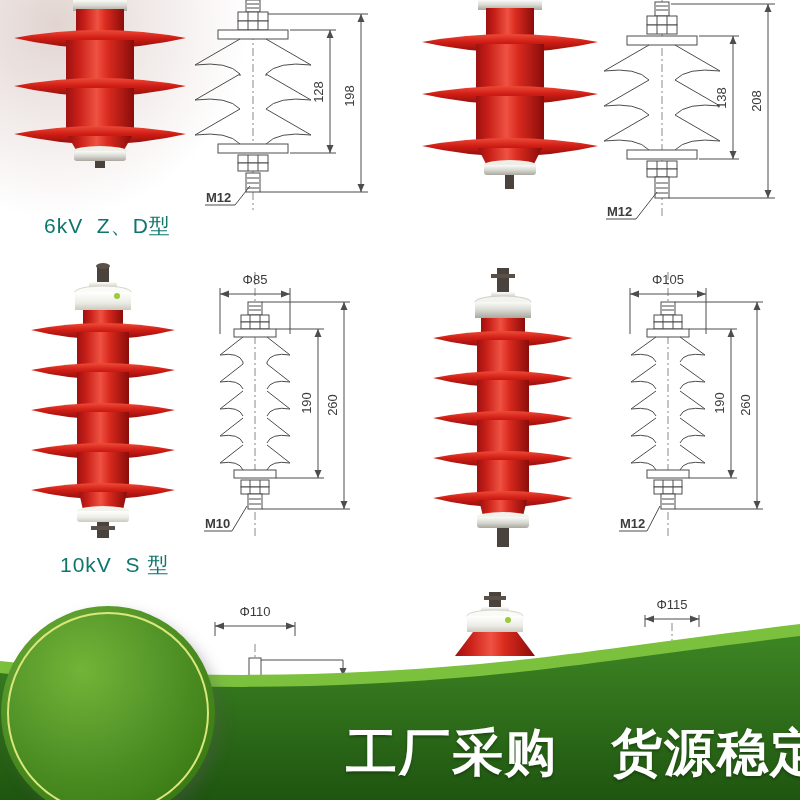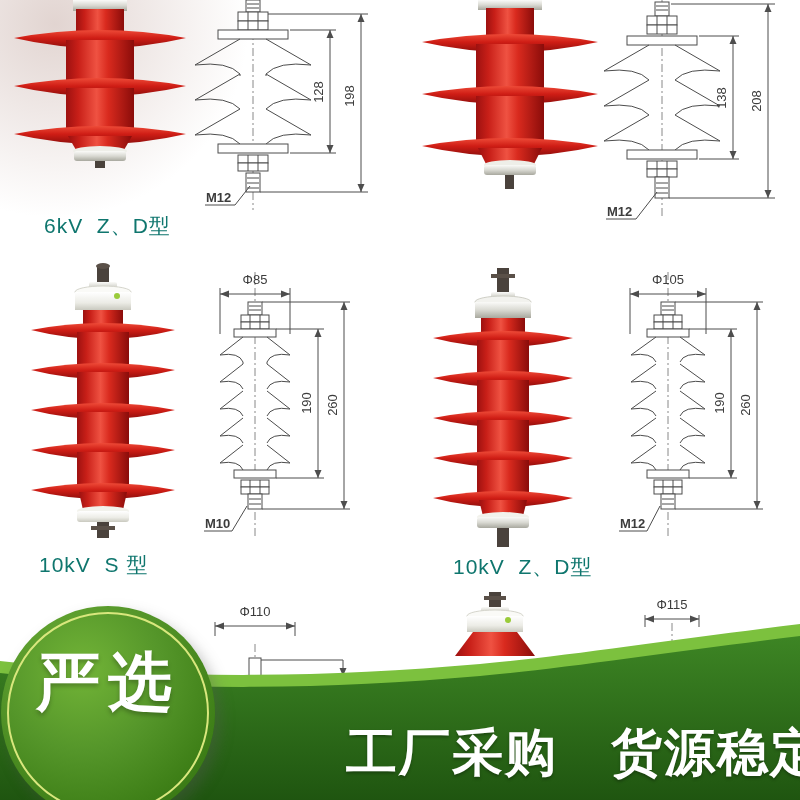--- a/index.html
+++ b/index.html
@@ -343,22 +343,21 @@
         <path class="arr" d="M147,241 l-3.5,-8 l7,0 z"></path>
       <text class="dim" x="140" y="137" text-anchor="middle" transform="rotate(-90 140 137)">260</text>
     </g>
     <g>
       <text class="thread" x="10" y="260">M12</text>
       <line class="ln" x1="9" y1="263" x2="37" y2="263"></line>
         <line class="ln" x1="37" y1="263" x2="50" y2="238"></line>
     </g>
   </svg>
 
-  <div class="caption" style="left:39px;top:551px">10kV  S 型</div>
-  <div class="caption" style="left:453px;top:553px">10kV  Z、D型</div>
+  <div class="caption" style="left:60px;top:551px">10kV  S 型</div>
 
   <svg class="abs" style="left:440px;top:590px" width="112" height="85" viewBox="0 0 112 85">
     <rect x="49" y="2" width="12" height="15" fill="#4a423c"></rect>
     <rect x="44" y="6" width="22" height="4" fill="#5a5048"></rect>
     <rect x="41" y="17" width="28" height="8" rx="2" fill="url(#gradSilver)"></rect>
     <ellipse cx="55" cy="26" rx="28" ry="6" fill="#fafaf7" stroke="#d5d5cc"></ellipse>
     <rect x="27" y="26" width="56" height="16" fill="url(#gradCap)"></rect>
     <circle cx="68" cy="30" r="3" fill="#9acb3a"></circle>
     <path d="M33,42 L77,42 L95,66 L15,66 Z" fill="url(#gradRedH)"></path>
   </svg>
@@ -388,18 +387,18 @@
     <path class="arr" d="M60,70 l-3.5,-8 l7,0 z"></path>
   </svg>
 
   <svg id="banner-svg" width="800" height="240" viewBox="0 0 800 240">
     <path d="M0,101 C160,120 320,118 480,104 C560,97 690,77 800,64 L800,240 L0,240 Z" fill="#7cc13e"></path>
     <path d="M0,113 C160,132 320,130 480,116 C560,109 690,89 800,76 L800,240 L0,240 Z" fill="url(#gradBanner)"></path>
   </svg>
 
   <div id="badge">
     <div class="ring"></div>
-    <div class="btxt"><span>严选</span><br></div>
+    <div class="btxt"><br></div>
   </div>
 
   <div id="banner-text">工厂采购　货源稳定</div>
 
 </div>
 
 </body></html>

